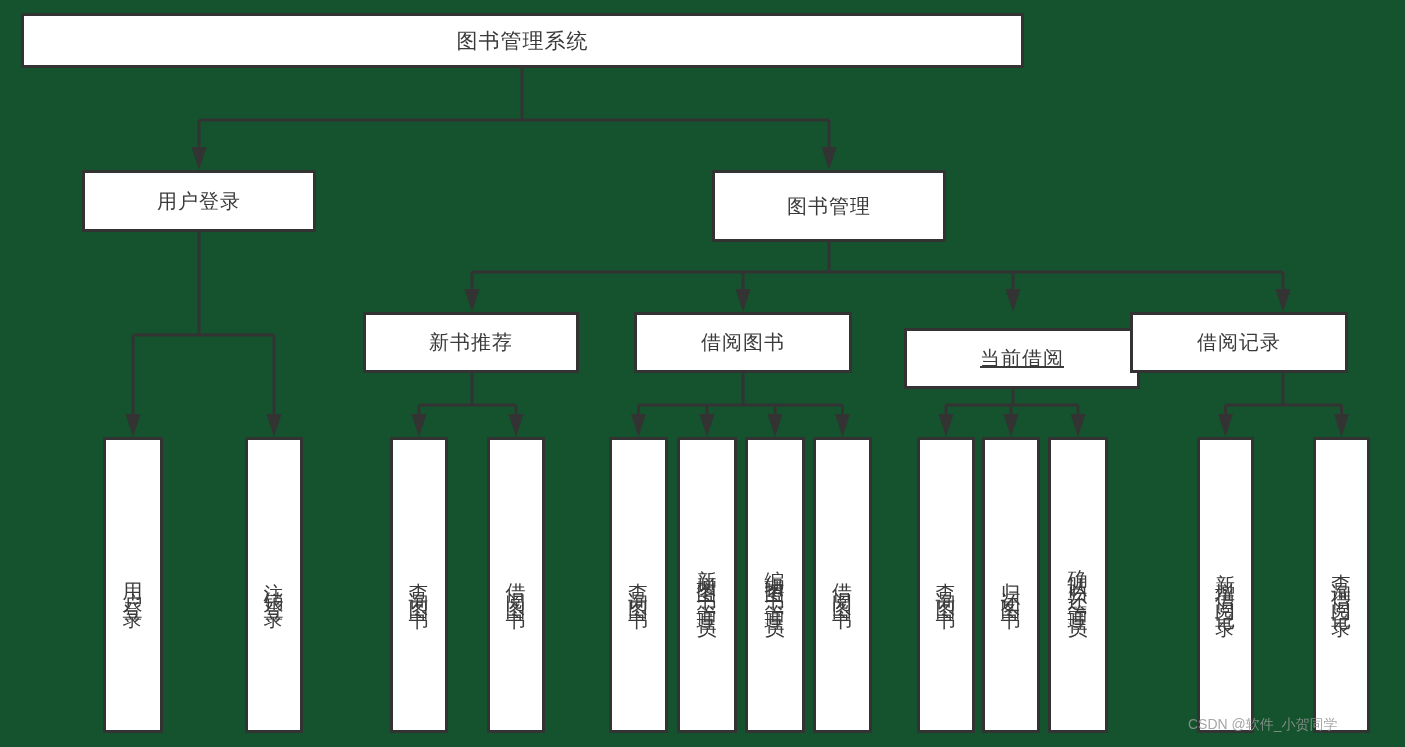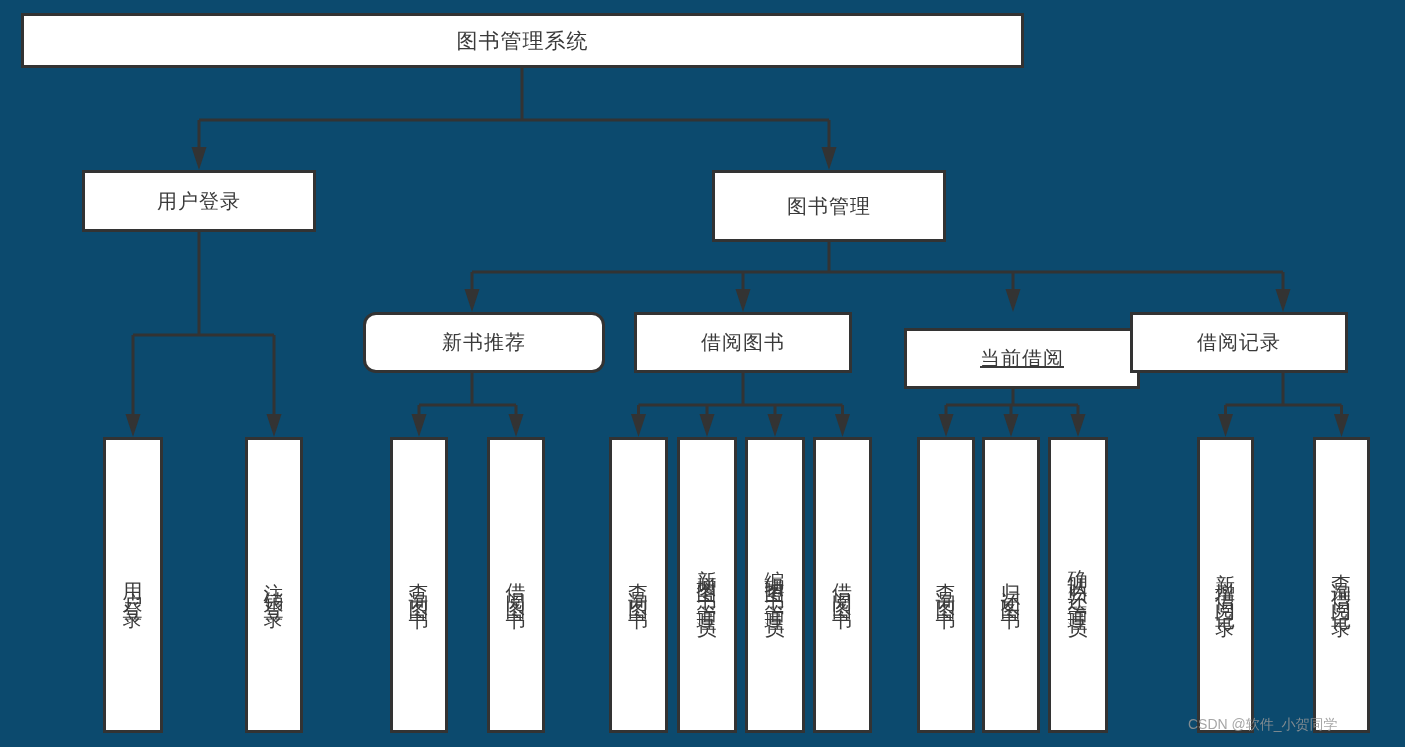--- a/index.html
+++ b/index.html
@@ -5,21 +5,21 @@
   html, body {
     margin: 0;
     padding: 0;
     background: #ffffff;
     font-family: "Liberation Sans", "DejaVu Sans", sans-serif;
   }
   #canvas {
     position: relative;
     width: 1405px;
     height: 747px;
-    background: #0c4a6e;
+    background: #14532d;
     overflow: hidden;
   }
   #connectors {
     position: absolute;
     left: 0; top: 0;
     width: 1405px; height: 747px;
     pointer-events: none;
   }
   .node {
     position: absolute;
@@ -105,21 +105,21 @@
     <span>图书管理系统</span>
   </div>
 
   <div class="node hnode" style="left:82px; top:170px; width:234px; height:62px;">
     <span>用户登录</span>
   </div>
   <div class="node hnode" style="left:712px; top:170px; width:234px; height:72px;">
     <span>图书管理</span>
   </div>
 
-  <div class="node hnode" style="left:363px; top:312px; width:242px; height:61px;border-radius:13px;">
+  <div class="node hnode" style="left:363px; top:312px; width:216px; height:61px;">
     <span>新书推荐</span>
   </div>
   <div class="node hnode" style="left:634px; top:312px; width:218px; height:61px;">
     <span>借阅图书</span>
   </div>
   <div class="node hnode" style="left:904px; top:328px; width:236px; height:61px;text-decoration:underline;">
     <span>当前借阅</span>
   </div>
   <div class="node hnode" style="left:1130px; top:312px; width:218px; height:61px;">
     <span>借阅记录</span>

